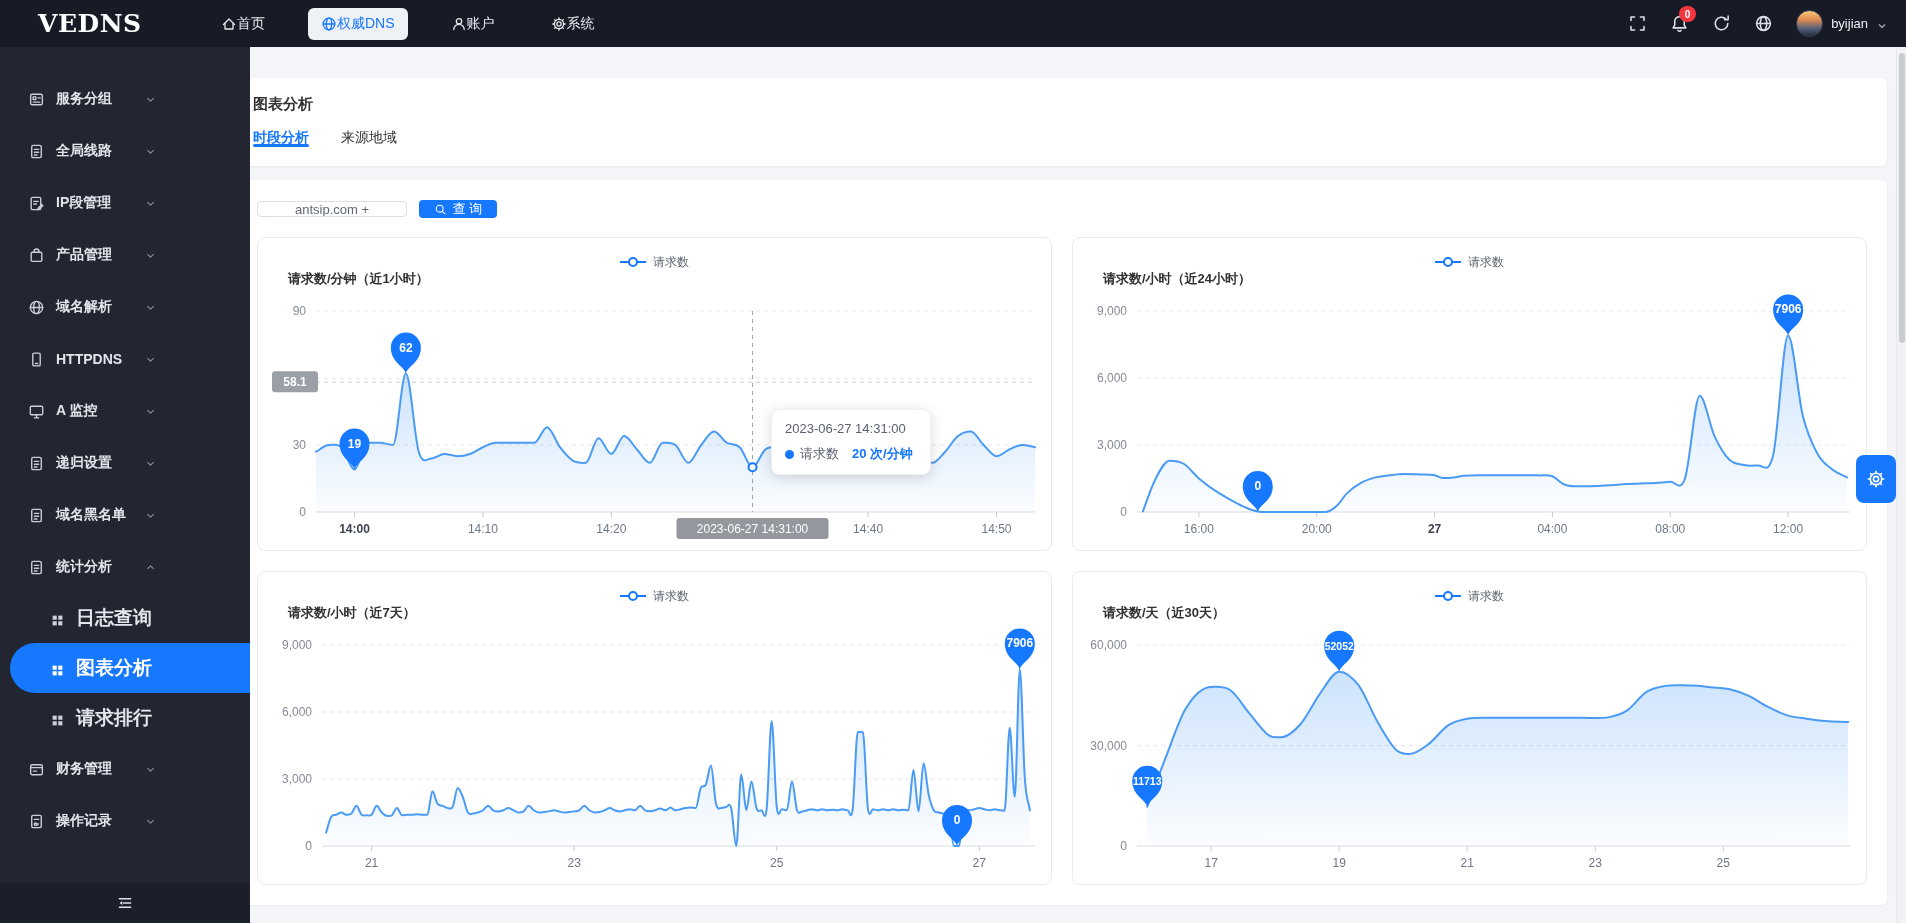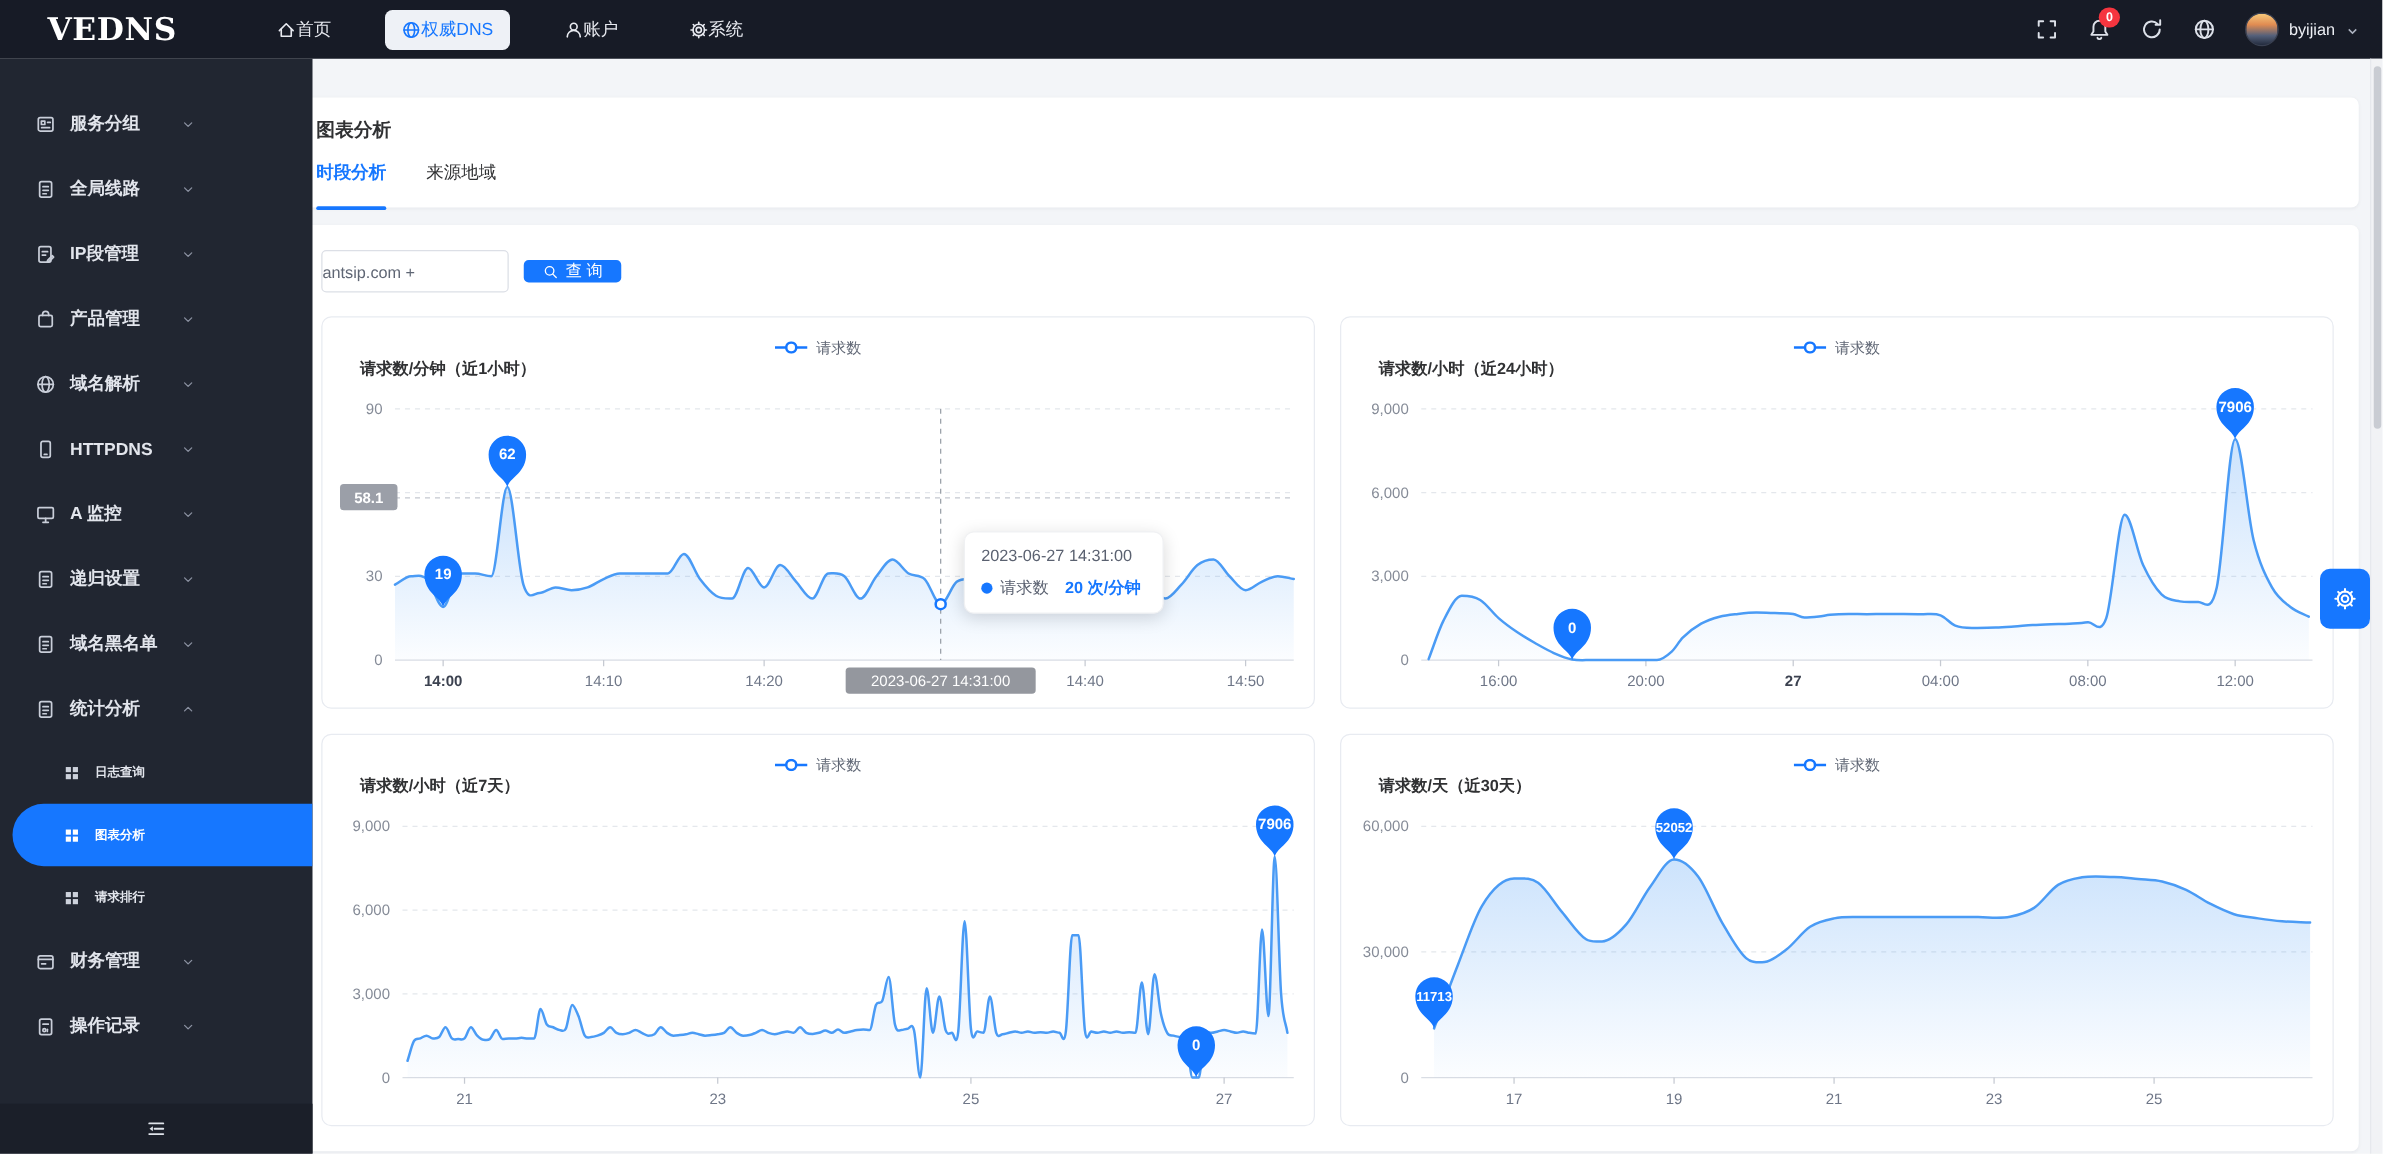--- a/index.html
+++ b/index.html
@@ -23,40 +23,40 @@
   .uname-caret { color:#aab0bd; width:12px; height:12px; }
 
   
   .sidebar { position:absolute; top:47px; left:0; bottom:0; width:250px; background:#212631; display:flex; flex-direction:column; z-index:20; }
   .menu { padding-top:26px; flex:1; overflow:hidden; }
   .side-item { height:52px; display:flex; align-items:center; padding-left:28px; position:relative; color:#e2e5ec; font-size:14px; font-weight:700; cursor:pointer; }
   .side-item .ic { width:17px; height:17px; margin-right:11px; color:#c9ced9; flex:none; }
   .side-item .ic svg, .sub-item .ic svg { width:100%; height:100%; }
   .chev { position:absolute; left:144px; width:13px; height:13px; color:#8a90a0; }
   .chev svg { width:13px; height:13px; }
-  .sub-item { height:50px; display:flex; align-items:center; padding-left:50px; color:#e2e5ec; font-size:10px; font-weight:700; cursor:pointer; }
+  .sub-item { height:50px; display:flex; align-items:center; padding-left:50px; color:#e2e5ec; font-size:19px; font-weight:700; cursor:pointer; }
   .sub-item .ic { width:15px; height:15px; margin-right:11px; color:#ccd1db; flex:none; }
   .sub-item.active { background:#1677ff; margin-left:10px; border-radius:26px 0 0 26px; padding-left:40px; color:#fff; }
   .sub-item.active .ic { color:#fff; }
   .collapse-bar { height:40px; background:#1b1f29; display:flex; align-items:center; justify-content:center; color:#dfe3ea; cursor:pointer; }
   .collapse-bar svg { width:18px; height:18px; }
 
   
   .main { position:absolute; left:230px; top:47px; right:10px; bottom:0; padding:31px 9px 0 7px; }
   .card { background:#fff; border-radius:6px; box-shadow:0 1px 3px rgba(15,23,42,.05); }
   .head-card { padding:17px 16px 0 16px; }
   .page-title { font-size:15px; font-weight:700; color:#303133; margin-bottom:15px; }
   .tabs { display:flex; gap:32px; }
-  .tab { font-size:14px; color:#303133; padding-bottom:21px; cursor:pointer; position:relative; }
+  .tab { font-size:14px; color:#303133; padding-bottom:0; cursor:pointer; position:relative; }
   .tab.active { color:#1677ff; font-weight:700; }
   .tab.active:after { content:""; position:absolute; left:0; right:0; bottom:0; height:3px; background:#1677ff; border-radius:2px; }
   .head-card { height:88px; }
   .body-card { margin-top:14px; padding:20px; }
   .query-row { display:flex; align-items:center; gap:12px; }
-  .select-input { width:150px; height:34px; border:1px solid #dcdfe6; border-radius:4px; color:#5f6674; font-size:13px; outline:none; background:#fff; }
+  .select-input { width:150px; height:16px; border:1px solid #dcdfe6; border-radius:4px; color:#5f6674; font-size:13px; text-align:center; outline:none; background:#fff; }
   .btn { height:18px; width:78px; background:#1677ff; color:#fff; border:none; border-radius:4px; font-size:13px; display:flex; align-items:center; justify-content:center; gap:6px; cursor:pointer; }
   .btn svg { width:13px; height:13px; }
   .charts { margin-top:19px; display:grid; grid-template-columns:1fr 1fr; gap:20px; }
   .chart-card { position:relative; height:314px; border:1px solid #e8ebf1; border-radius:8px; background:#fff; }
   .c-title { position:absolute; left:30px; top:16px; font-size:13px; font-weight:700; color:#303133; z-index:2;margin-top:16px; }
   .c-legend { position:absolute; left:0; right:0; top:16px; display:flex; justify-content:center; align-items:center; gap:7px; color:#5f6674; font-size:12px; z-index:2; pointer-events:none; }
   svg.plot { position:absolute; left:0; top:0; overflow:visible; }
 
   
   .tooltip { position:absolute; left:513px; top:171px; width:160px; background:#fff; border:1px solid #f0f1f3; border-radius:8px; box-shadow:0 3px 14px rgba(0,0,0,.15); padding:11px 13px; z-index:5; }

